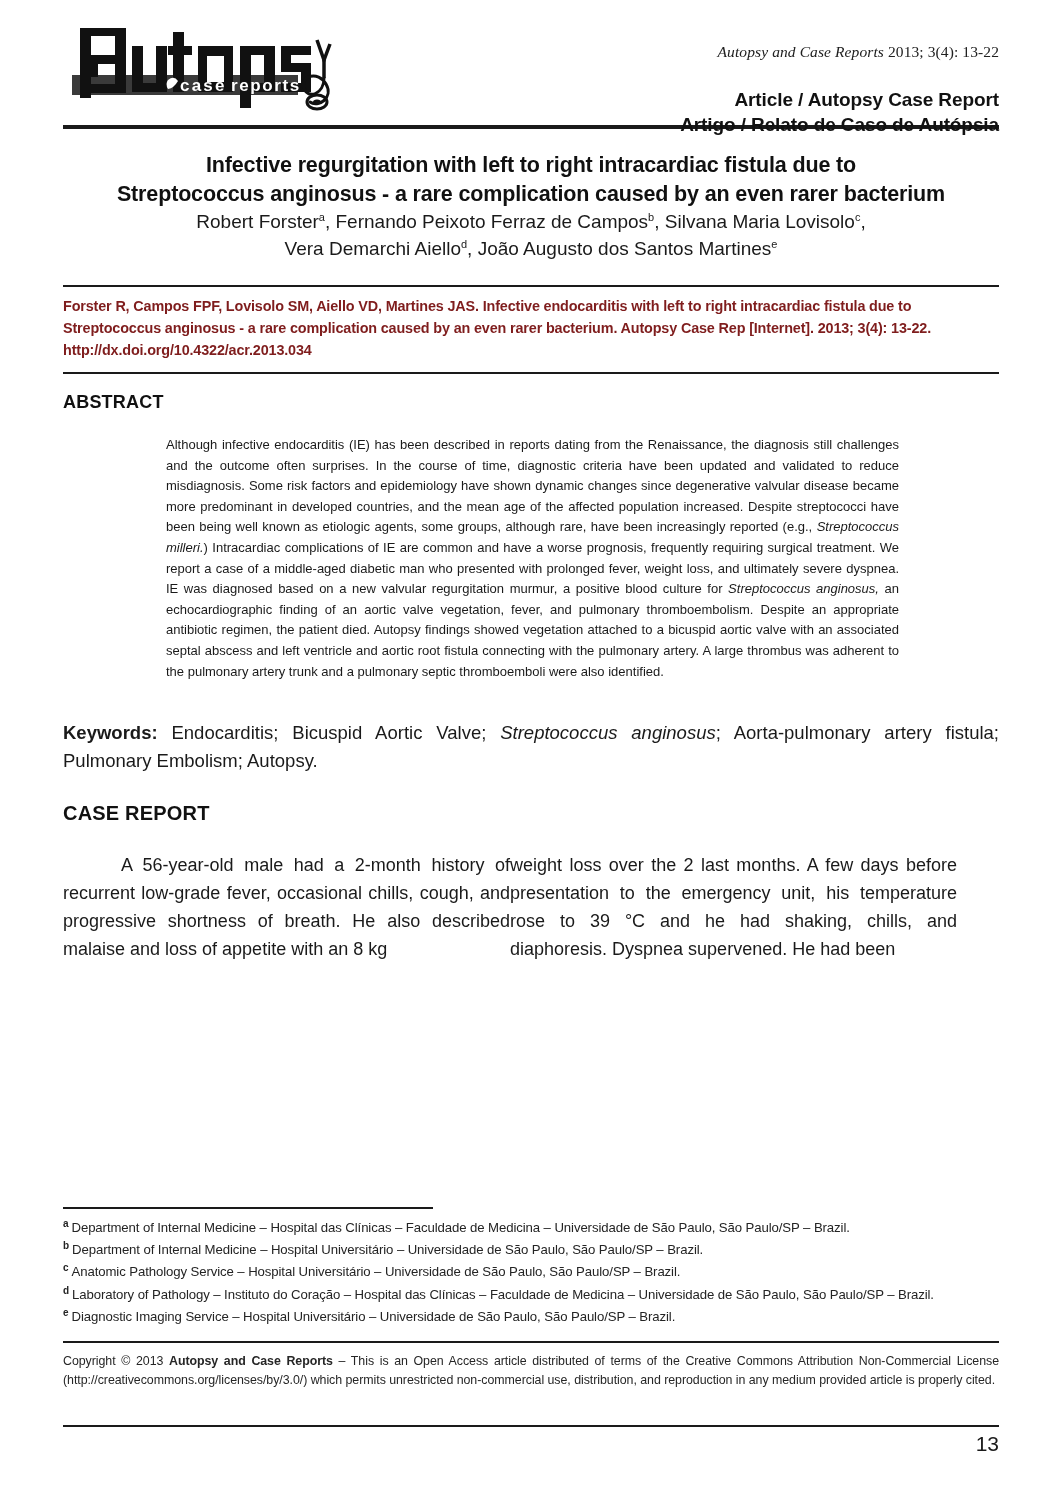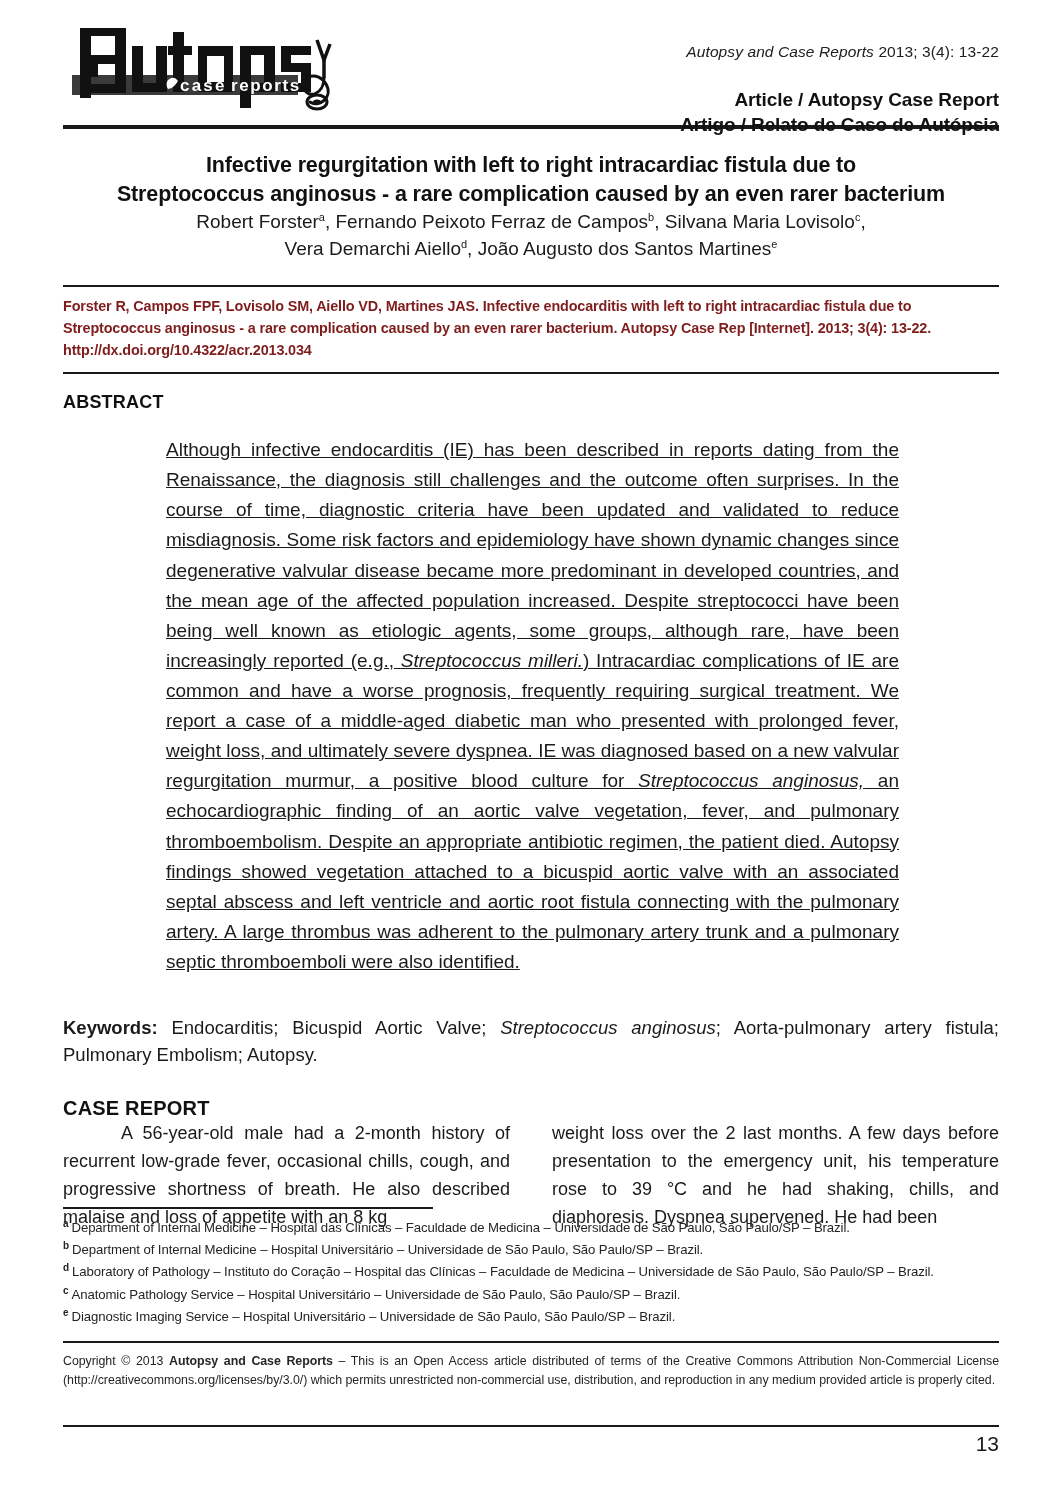--- a/index.html
+++ b/index.html
@@ -43,20 +43,21 @@
     height: 92px;
   }
   .logo svg { display: block; }
 
   .journal-meta {
     text-align: right;
     font-size: 15.5px;
     letter-spacing: 0.1px;
     line-height: 1.25;
     color: #202020;
+    font-family: Liberation Serif, serif;
   }
   .journal-meta .jm-name {
     font-style: italic;
   }
   .header-lines {
     text-align: right;
     margin-top: 26px;
     font-weight: bold;
     font-size: 19px;
     line-height: 1.32;
@@ -111,24 +112,23 @@
     font-size: 18px;
     letter-spacing: 0.2px;
     margin-top: 18px;
     color: #111;
   }
   .abstract-body {
     margin-left: 103px;
     margin-top: 22px;
     width: 733px;
     text-align: justify;
-    font-size: 19px;
+    font-size: 13px;
     line-height: 1.585;
     color: #1a1a1a;
-    text-decoration: underline;
   }
   .abstract-body i { font-style: italic; }
 
   .keywords {
     margin-top: 37px;
     font-size: 18.5px;
     line-height: 1.48;
     text-align: justify;
     color: #1a1a1a;
   }
@@ -139,21 +139,21 @@
     font-weight: bold;
     font-size: 20px;
     letter-spacing: 0.2px;
     margin-top: 28px;
     color: #111;
   }
 
   
   .cols {
     display: flex;
-    gap: 42px;
+    margin-top: 27px;
   }
   .col {
     width: 447px;
     text-align: justify;
     font-size: 18px;
     line-height: 1.555;
     color: #1a1a1a;
   }
   .col .indent { text-indent: 58px; display: block; }
 
@@ -329,24 +329,24 @@
   <div class="footnotes">
     <div class="fn-rule"></div>
 
     <div class="fn">
       <sup>a</sup><span>Department of Internal Medicine – Hospital das Clínicas – Faculdade de Medicina – Universidade de São Paulo, São Paulo/SP – Brazil.</span>
     </div>
     <div class="fn">
       <sup>b</sup><span>Department of Internal Medicine – Hospital Universitário – Universidade de São Paulo, São Paulo/SP – Brazil.</span>
     </div>
     <div class="fn">
+      <sup>c</sup><span>Anatomic Pathology Service – Hospital Universitário – Universidade de São Paulo, São Paulo/SP – Brazil.</span>
+    </div>
+    <div class="fn">
       <sup>d</sup><span>Laboratory of Pathology – Instituto do Coração – Hospital das Clínicas – Faculdade de Medicina – Universidade de São Paulo, São Paulo/SP – Brazil.</span>
-    </div>
-    <div class="fn">
-      <sup>c</sup><span>Anatomic Pathology Service – Hospital Universitário – Universidade de São Paulo, São Paulo/SP – Brazil.</span>
     </div>
     <div class="fn">
       <sup>e</sup><span>Diagnostic Imaging Service – Hospital Universitário – Universidade de São Paulo, São Paulo/SP – Brazil.</span>
     </div>
 
     <div class="copy-rule"></div>
 
     <div class="copyright"><span>Copyright © 2013 </span><b>Autopsy and Case Reports</b><span> – This is an Open Access article distributed of terms of the Creative Commons Attribution Non-Commercial License (http://creativecommons.org/licenses/by/3.0/) which permits unrestricted non-commercial use, distribution, and reproduction in any medium provided article is properly cited.</span></div>
   </div>
 

